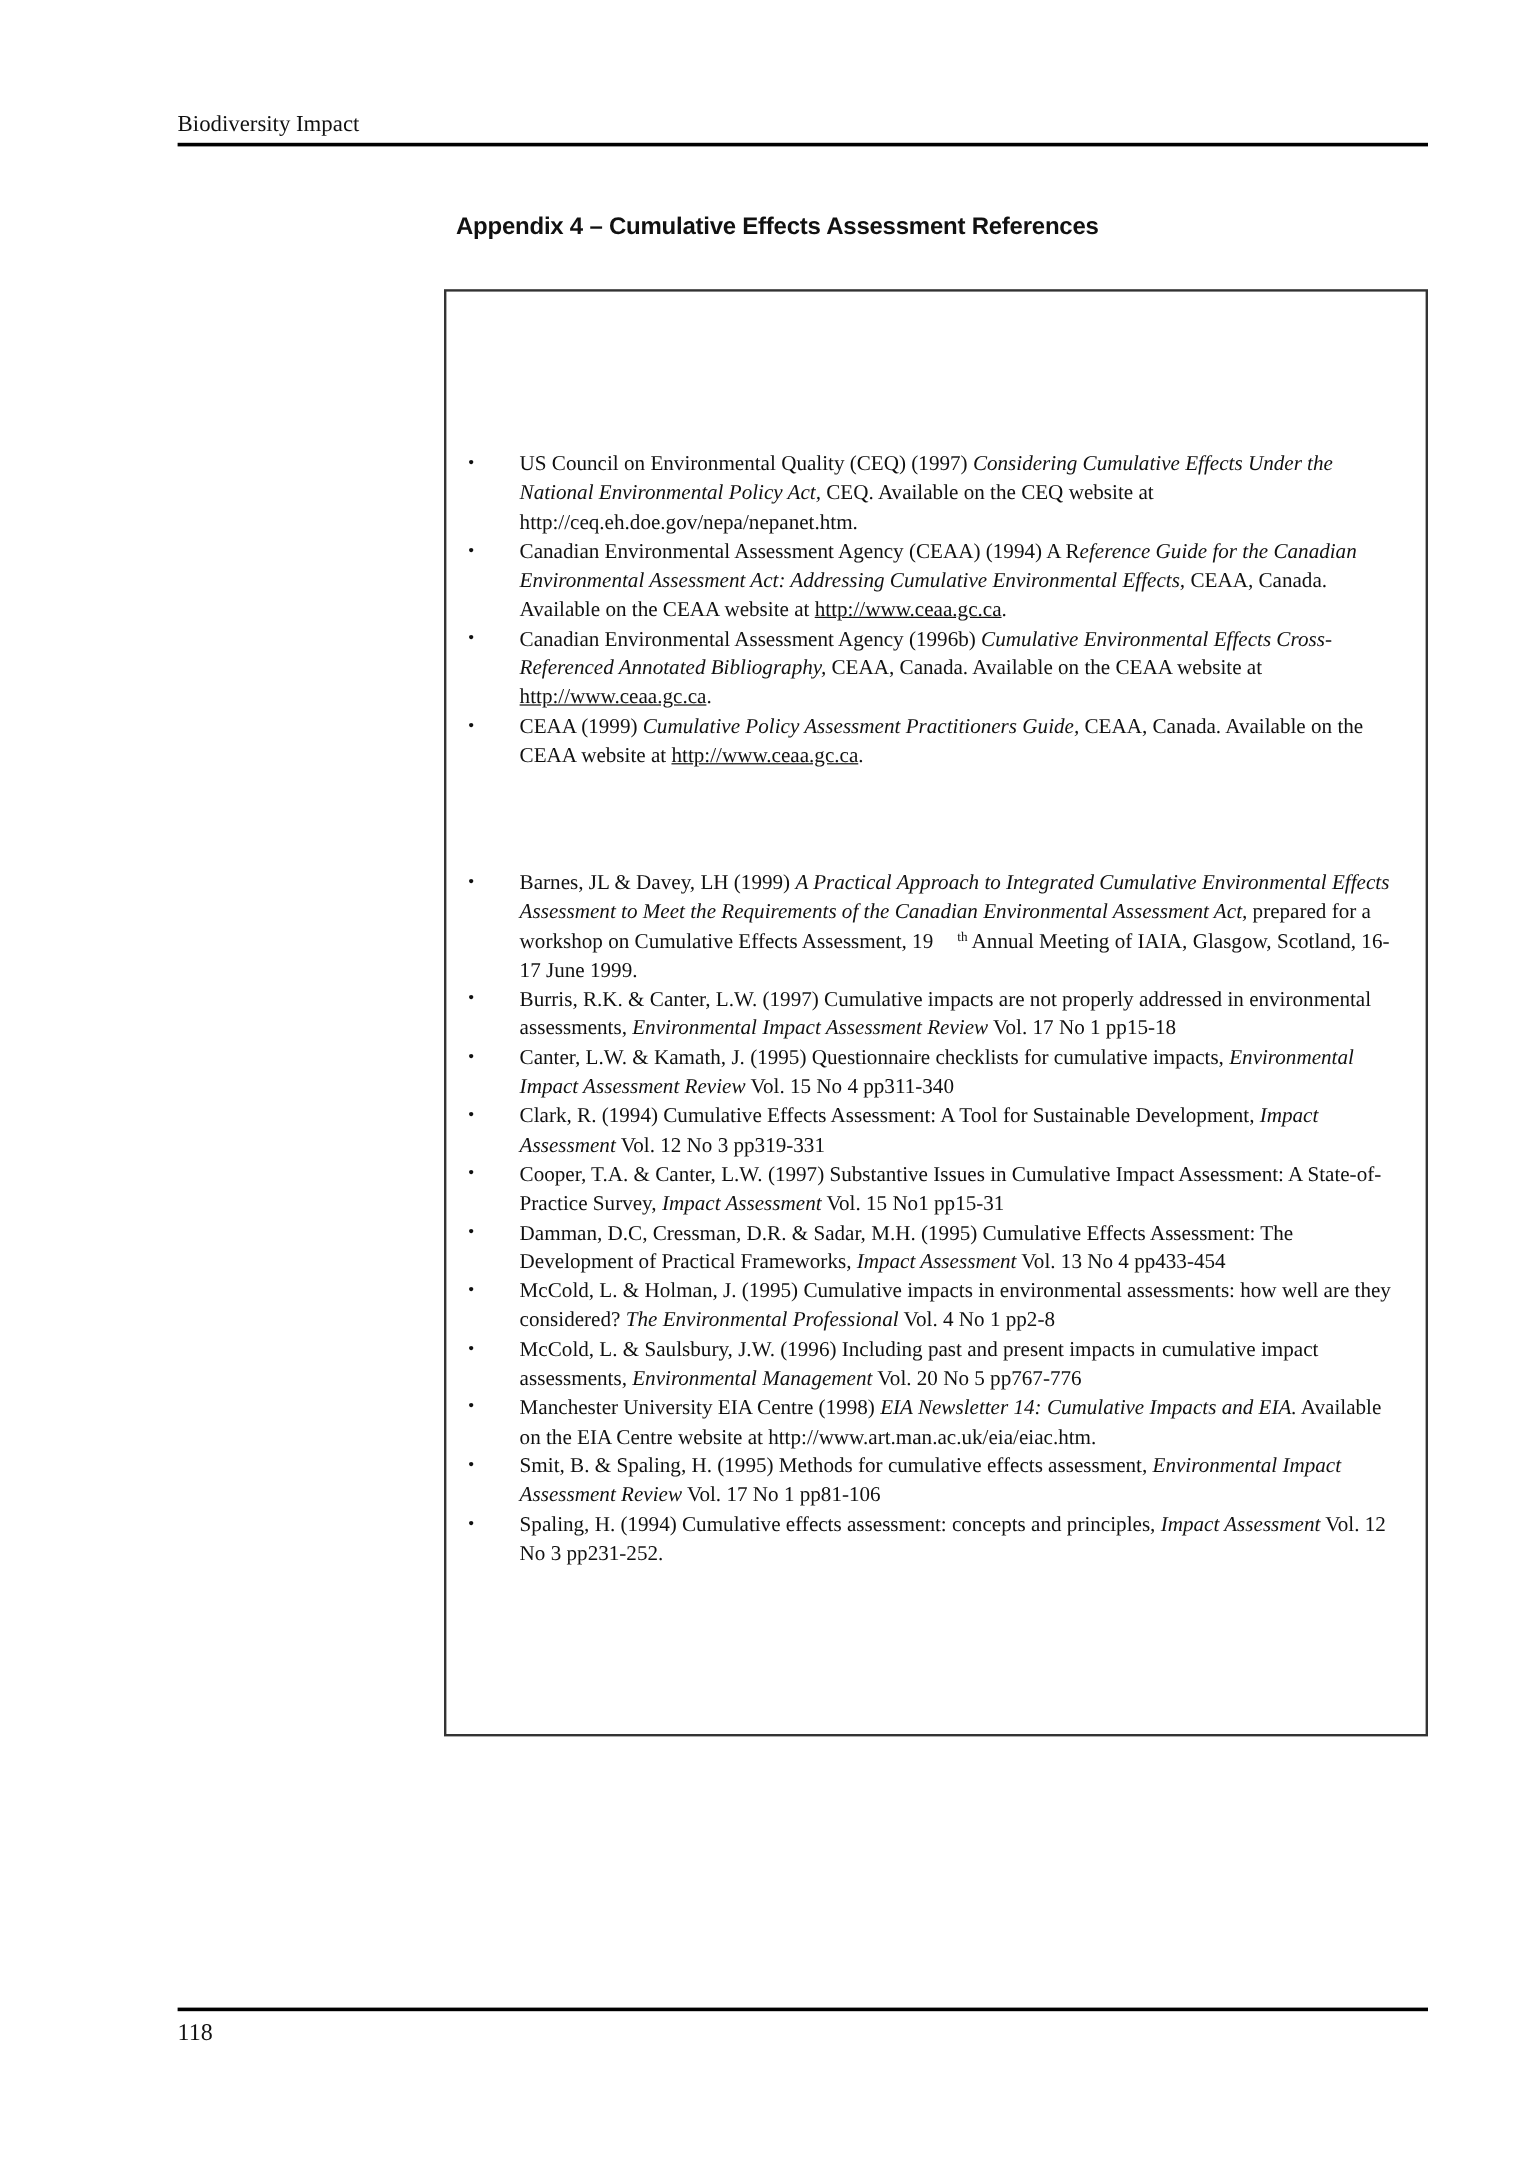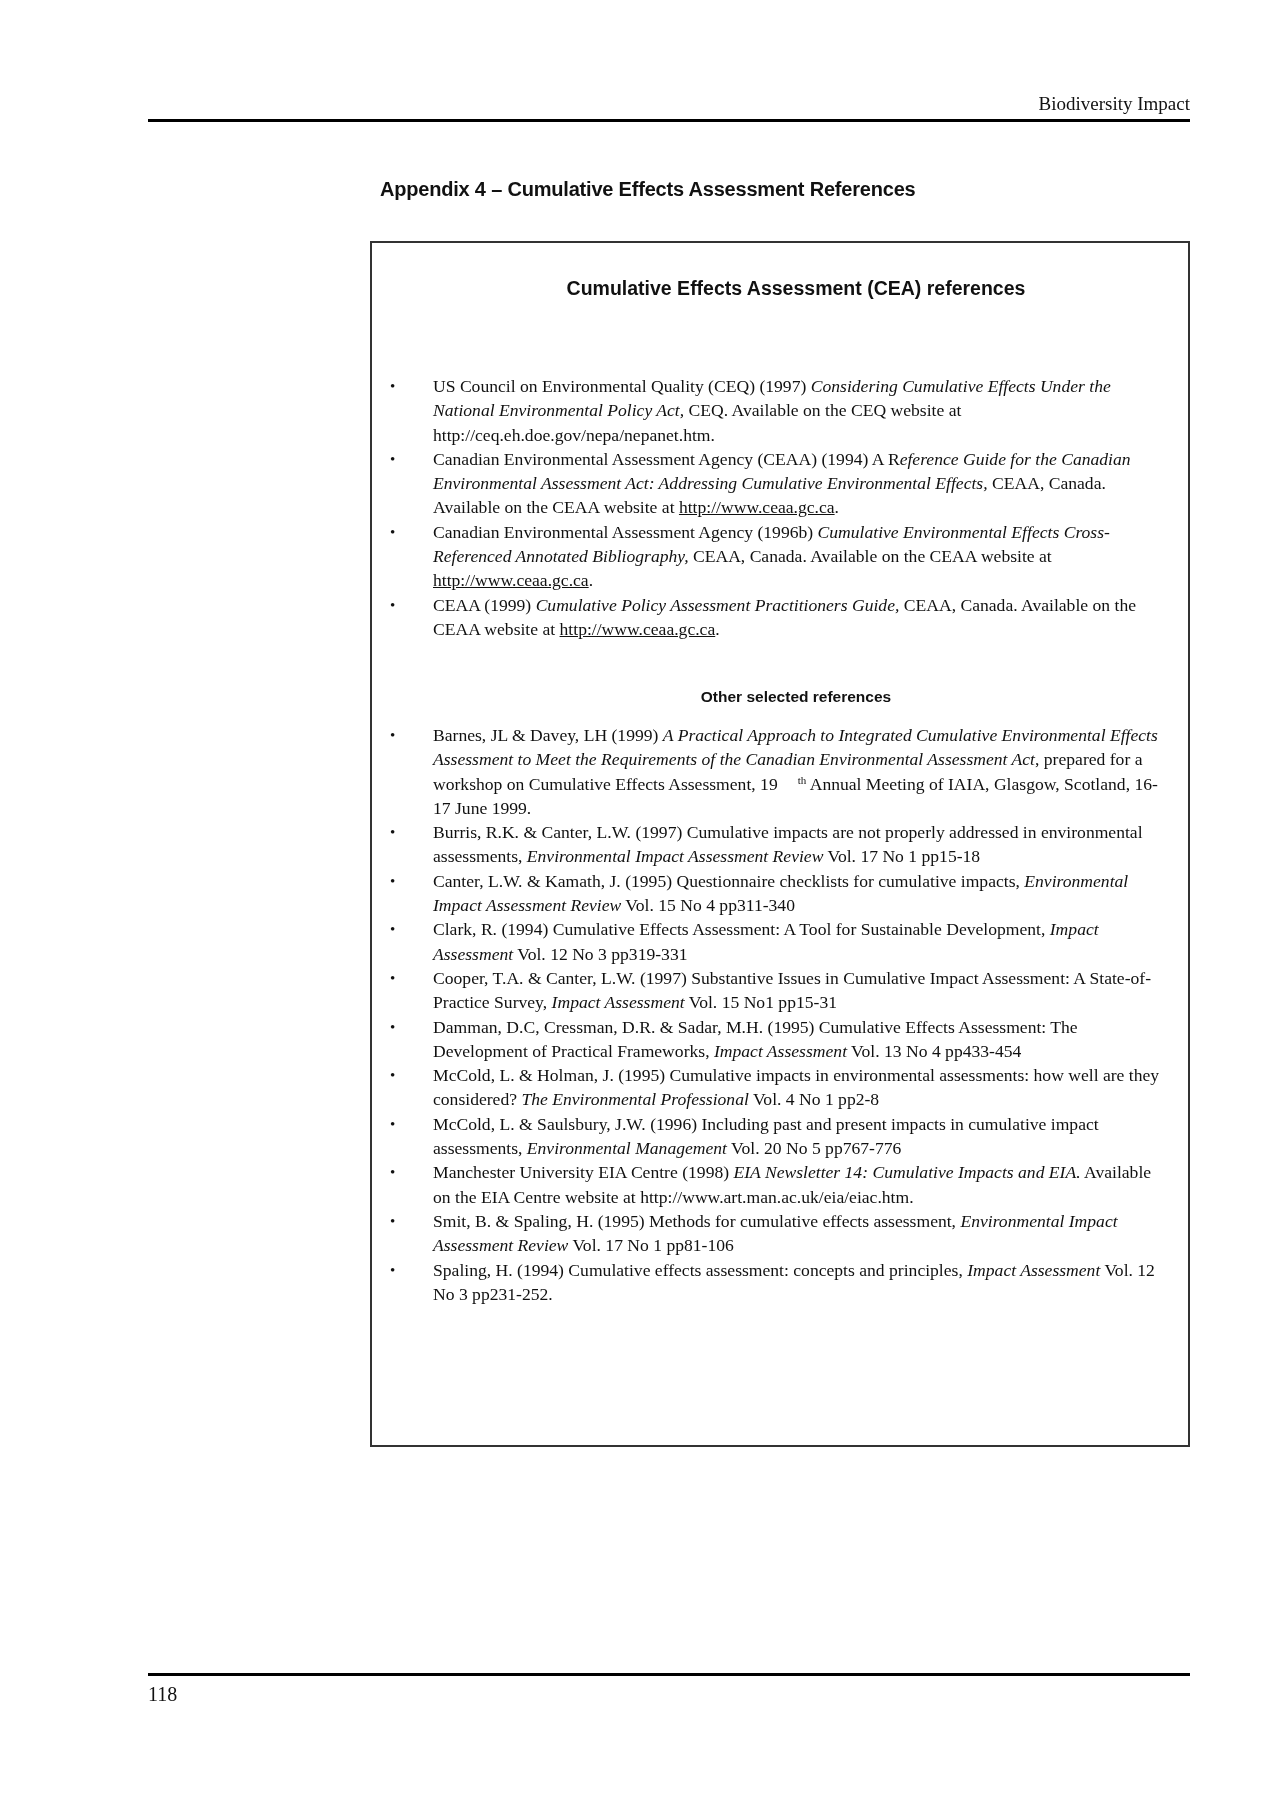--- a/index.html
+++ b/index.html
@@ -2,21 +2,21 @@
 <html><head>
 <meta charset="utf-8">
 <style>
   html, body { margin:0; padding:0; background:#ffffff; }
   body { width:1272px; height:1800px; position:relative; overflow:hidden; color:#111; }
   .serif { font-family: "Liberation Serif", "DejaVu Serif", serif; }
   .sans { font-family: "Liberation Sans", "DejaVu Sans", sans-serif; margin-left: 16px; }
 
   .running-header {
     position:absolute; left:148px; top:92px; width:1042px;
-    text-align:right; font-size:19px; line-height:24px;
+    text-align:left; font-size:19px; line-height:24px;
   }
   .header-rule {
     position:absolute; left:148px; top:119px; width:1042px; height:3px; background:#000;
   }
   .appendix-title {
     position:absolute; left:364px; top:178px;
     font-size:20px; font-weight:bold; letter-spacing:-0.2px;
   }
   .ref-box {
     position:absolute; left:370px; top:241px; width:820px; height:1206px;
@@ -53,39 +53,37 @@
 </style>
 </head>
 <body>
 
 <div class="running-header serif">Biodiversity Impact</div>
 <div class="header-rule"></div>
 
 <div class="appendix-title sans">Appendix 4 – Cumulative Effects Assessment References</div>
 
 <div class="ref-box">
-  <div class="box-title sans">Cumulative Effects Assessment (CEA) references</div>
 
 
   <ul class="ref-list serif" style="top:131px;">
     <li class="ref-item">
       <span class="bullet">•</span><span>US Council on Environmental Quality (CEQ) (1997) </span><i>Considering Cumulative Effects Under the National Environmental Policy Act,</i><span> CEQ.  Available on the CEQ website at http://ceq.eh.doe.gov/nepa/nepanet.htm.</span>
     </li>
     <li class="ref-item">
       <span class="bullet">•</span><span>Canadian Environmental Assessment Agency (CEAA) (1994) A R</span><i>eference Guide for the Canadian Environmental Assessment Act: Addressing Cumulative Environmental Effects,</i><span> CEAA, Canada.  Available on the CEAA website at </span><span class="link">http://www.ceaa.gc.ca</span><span>.</span>
     </li>
     <li class="ref-item">
       <span class="bullet">•</span><span>Canadian Environmental Assessment Agency (1996b) </span><i>Cumulative Environmental Effects Cross-Referenced Annotated Bibliography,</i><span> CEAA, Canada.  Available on the CEAA website at </span><span class="link">http://www.ceaa.gc.ca</span><span>.</span>
     </li>
     <li class="ref-item">
       <span class="bullet">•</span><span>CEAA (1999) </span><i>Cumulative Policy Assessment Practitioners Guide,</i><span> CEAA, Canada. Available on the CEAA website at </span><span class="link">http://www.ceaa.gc.ca</span><span>.</span>
     </li>
   </ul>
 
-  <div class="sub-heading sans" style="top:445px;">Other selected references</div>
 
   <ul class="ref-list serif" style="top:480px;">
     <li class="ref-item">
       <span class="bullet">•</span><span>Barnes, JL &amp; Davey, LH (1999) </span><i>A Practical Approach to Integrated Cumulative Environmental Effects Assessment to Meet the Requirements of the Canadian Environmental Assessment Act</i><span>, prepared for a workshop on Cumulative Effects Assessment, 19</span><sup>th</sup><span> Annual Meeting of IAIA, Glasgow, Scotland, 16-17 June 1999.</span>
     </li>
     <li class="ref-item">
       <span class="bullet">•</span><span>Burris, R.K. &amp; Canter, L.W. (1997) Cumulative impacts are not properly addressed in environmental assessments, </span><i>Environmental Impact Assessment Review</i><span> Vol. 17 No 1 pp15-18</span>
     </li>
     <li class="ref-item">
       <span class="bullet">•</span><span>Canter, L.W. &amp; Kamath, J. (1995) Questionnaire checklists for cumulative impacts, </span><i>Environmental Impact Assessment Review</i><span> Vol. 15 No 4 pp311-340</span>

